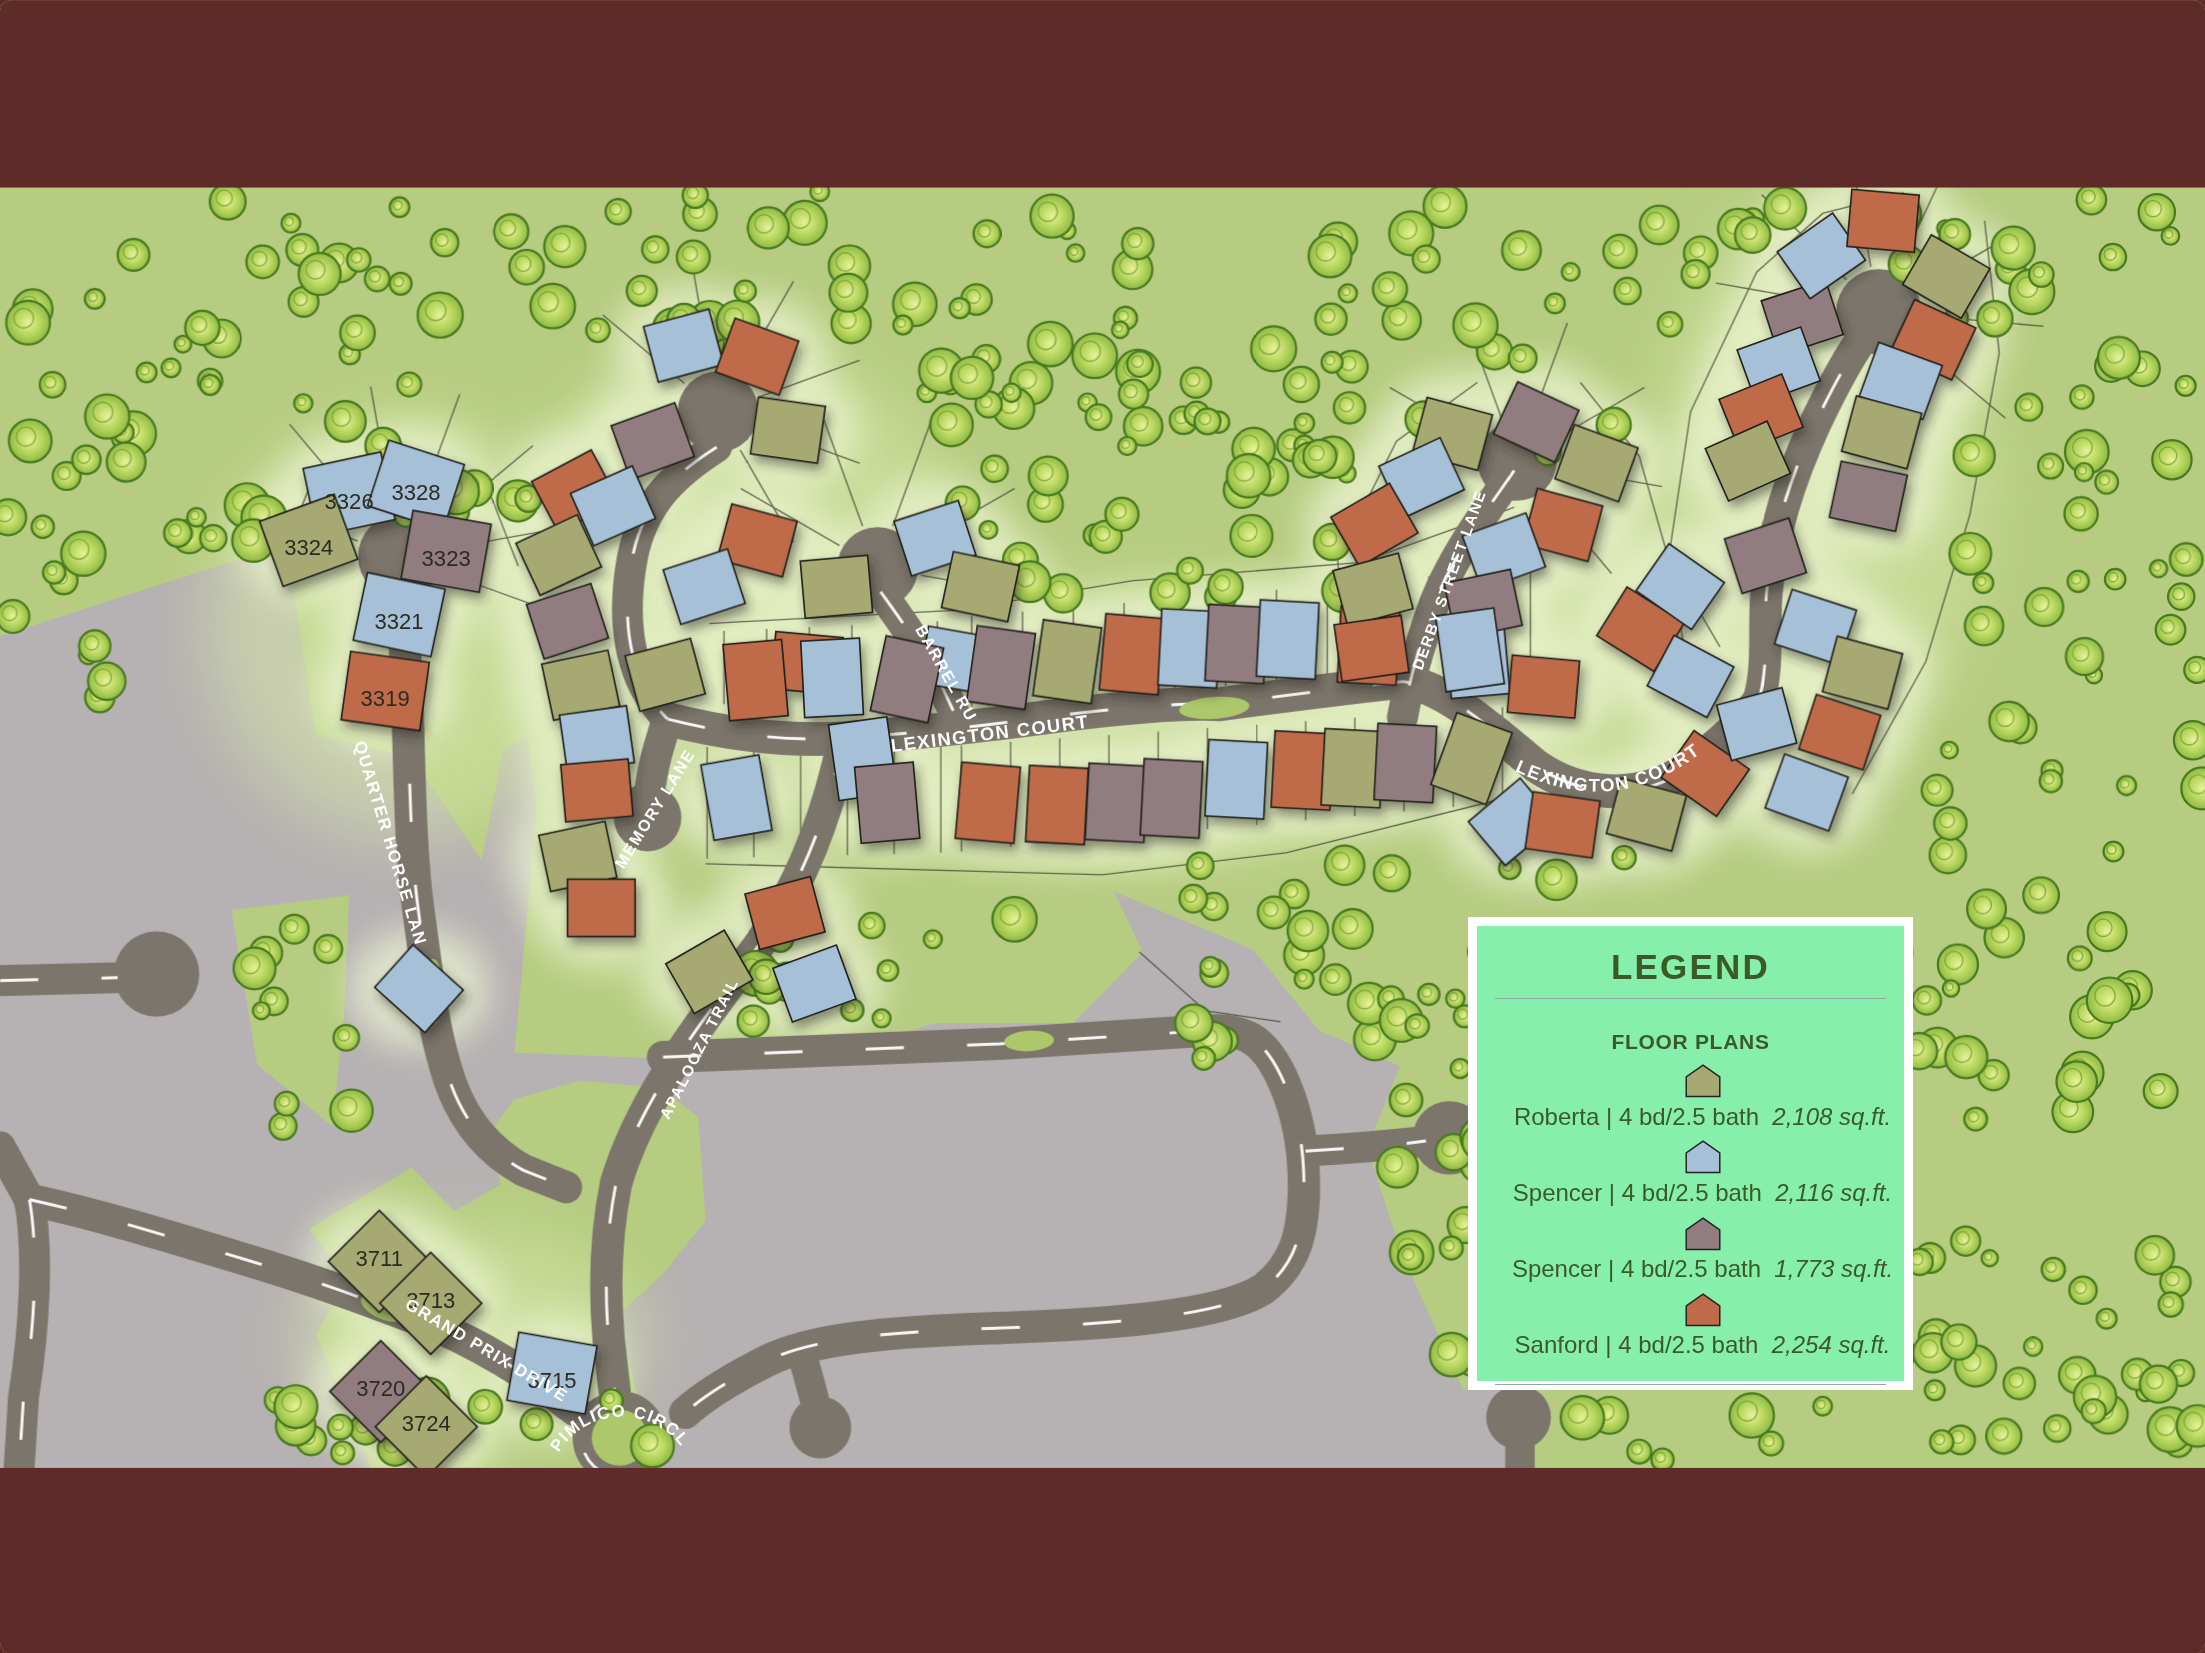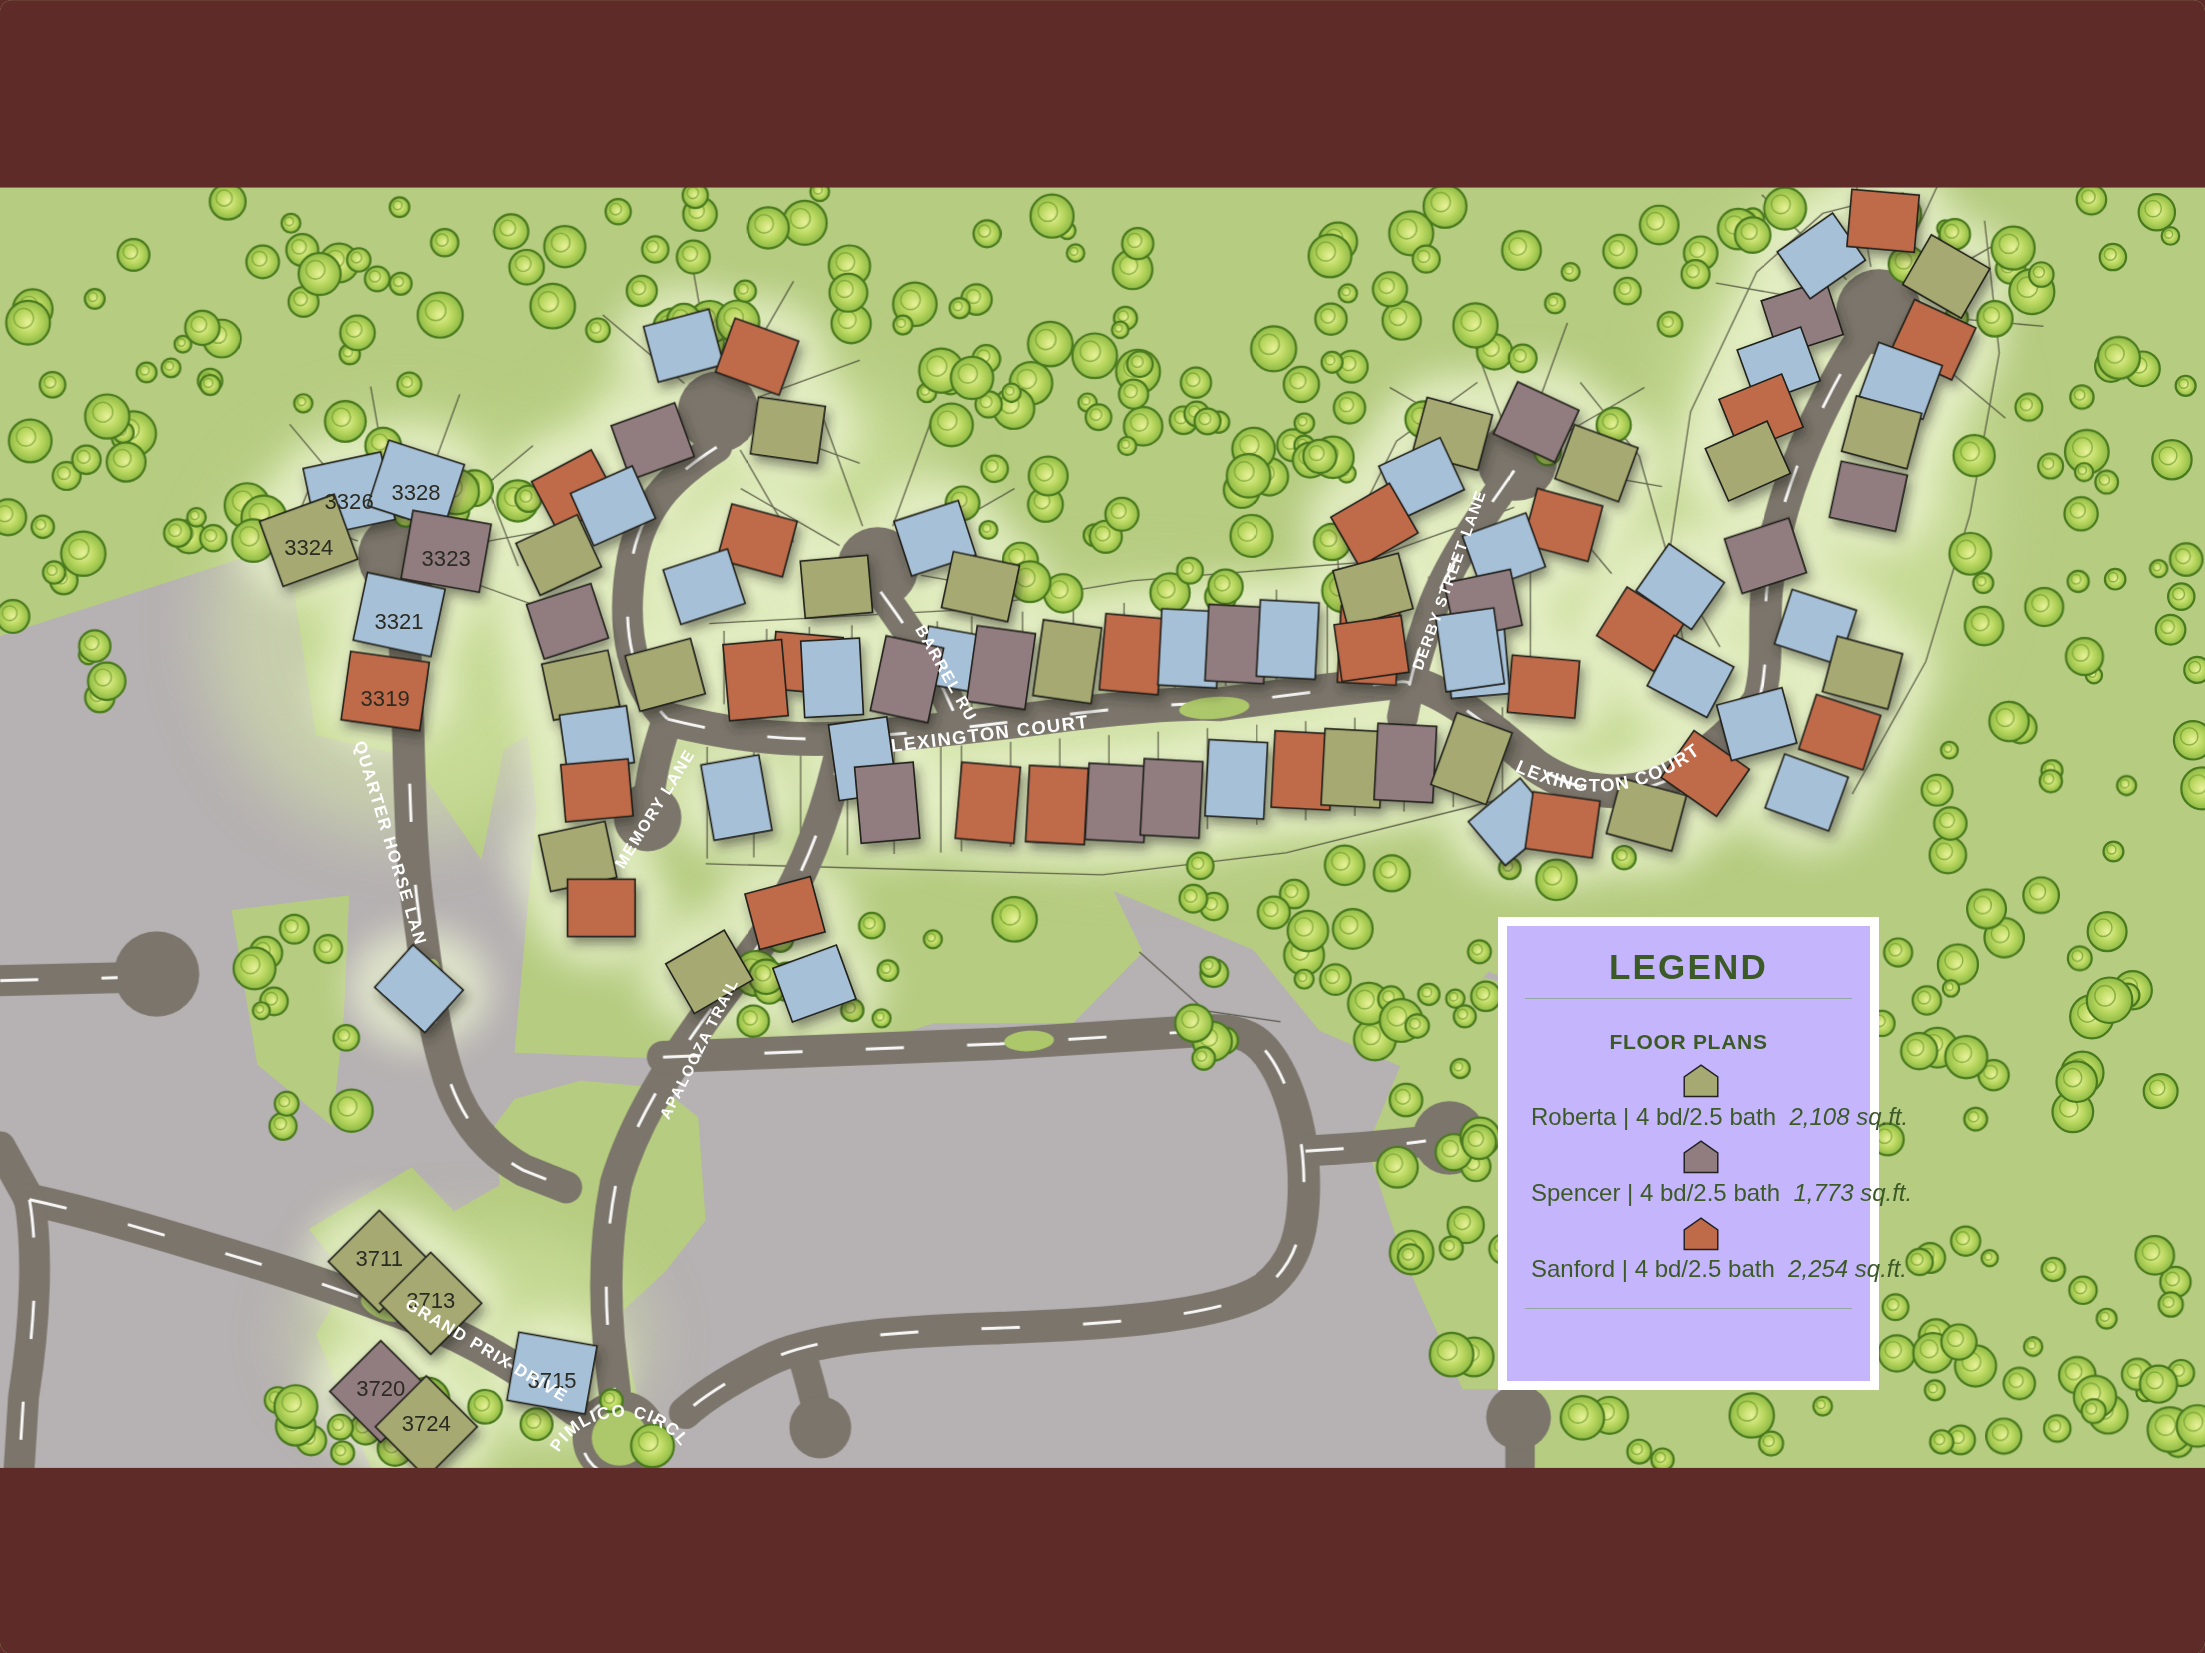--- a/index.html
+++ b/index.html
@@ -1,21 +1,21 @@
 <!DOCTYPE html>
 <html style="font-size:11.8px"><head>
 <meta charset="utf-8">
 <style>
   html,body{margin:0;padding:0;background:#5e2b28;}
   #stage{position:relative;width:2205px;height:1654px;overflow:hidden;font-family:"Liberation Sans",sans-serif;border-radius:12px;}
   #mapsvg{position:absolute;left:0;top:0;}
   
   #legend{
-    position:absolute;left:1498px;top:917px;width:381px;height:473px;
-    background:#c4b5fd;border:9.6px solid #ffffff;box-sizing:border-box;
+    position:absolute;left:1468px;top:917px;width:445px;height:473px;
+    background:#86efac;border:9.6px solid #ffffff;box-sizing:border-box;
     text-align:center;color:#3c5a26;
   }
   #legend .title{font-size:35px;font-weight:bold;letter-spacing:2.2px;margin-top:20.6px;}
   #legend .rule{border:none;border-top:1.5px solid #93a8a3;margin:11.8px 17.6px 0 17.6px;}
   #legend .subtitle{font-size:21px;font-weight:bold;letter-spacing:0.7px;margin-top:31px;}
   #legend .item{margin-top:8.8px;padding-left:24px;}
   #legend .swatch{display:block;margin:7.4px auto 4.4px auto;}
   #legend .line{font-size:24px;white-space:nowrap;}
   #legend .line em{font-style:italic;}
   #legend .bottomrule{margin-top:25px;}
@@ -1999,20 +1999,29 @@
           <svg class="swatch" width="38" height="35" viewBox="0 0 52 48">
        <path d="M26 3 L49 19 L49 46 L3 46 L3 19 Z" fill="#a6aa72" stroke="#222" stroke-width="2"></path>
      </svg>
      <div class="line">
        <span>Roberta</span> <span>|</span>
        <span>4 bd/2.5 bath</span>&nbsp; <em>2,108 sq.ft.</em>
      </div>
         </div>
         <div class="item">
           <svg class="swatch" width="38" height="35" viewBox="0 0 52 48">
+       <path d="M26 3 L49 19 L49 46 L3 46 L3 19 Z" fill="#a6c0d8" stroke="#222" stroke-width="2"></path>
+     </svg>
+     <div class="line">
+       <span>Spencer</span> <span>|</span>
+       <span>4 bd/2.5 bath</span>&nbsp; <em>2,116 sq.ft.</em>
+     </div>
+        </div>
+        <div class="item">
+          <svg class="swatch" width="38" height="35" viewBox="0 0 52 48">
        <path d="M26 3 L49 19 L49 46 L3 46 L3 19 Z" fill="#917c80" stroke="#222" stroke-width="2"></path>
      </svg>
      <div class="line">
        <span>Spencer</span> <span>|</span>
        <span>4 bd/2.5 bath</span>&nbsp; <em>1,773 sq.ft.</em>
      </div>
         </div>
         <div class="item">
           <svg class="swatch" width="38" height="35" viewBox="0 0 52 48">
        <path d="M26 3 L49 19 L49 46 L3 46 L3 19 Z" fill="#bf6a49" stroke="#222" stroke-width="2"></path>

